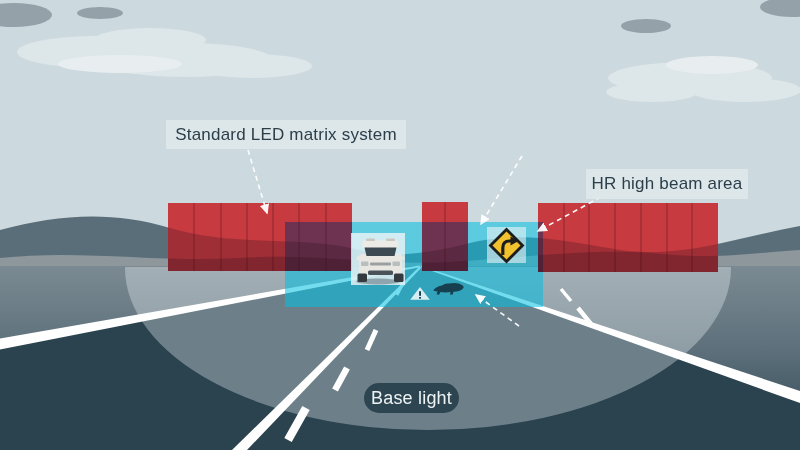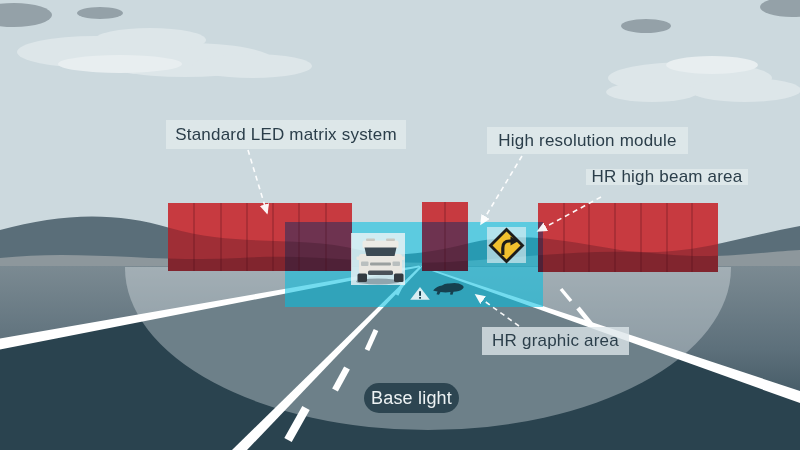--- a/index.html
+++ b/index.html
@@ -158,20 +158,18 @@
   <g stroke="#ffffff" stroke-width="1.6" stroke-dasharray="5 4" fill="none" opacity="0.95">
     <line x1="248" y1="150" x2="267" y2="213" marker-end="url(#arrw)"></line>
     <line x1="522" y1="156" x2="481" y2="224" marker-end="url(#arrw)"></line>
     <line x1="601" y1="197" x2="538" y2="231" marker-end="url(#arrw)"></line>
     <line x1="519" y1="326" x2="476" y2="295" marker-end="url(#arrw)"></line>
   </g>
 </svg>
 
   <div class="callout" style="left:166px;top:120px;width:240px;height:29px;">Standard LED matrix system</div>
 
-  <div class="callout" style="left:487px;top:127px;width:201px;height:27px;">High resolution module</div>
 
-  <div class="callout" style="left:586px;top:169px;width:162px;height:16px;">HR high beam area</div>
+  <div class="callout" style="left:586px;top:169px;width:162px;height:30px;">HR high beam area</div>
 
-  <div class="callout translucent" style="left:482px;top:327px;width:147px;height:28px;">HR graphic area</div>
 
   <div class="callout dark" style="left:364px;top:383px;width:95px;height:30px;">Base light</div>
 </div>
 
 </body></html>

